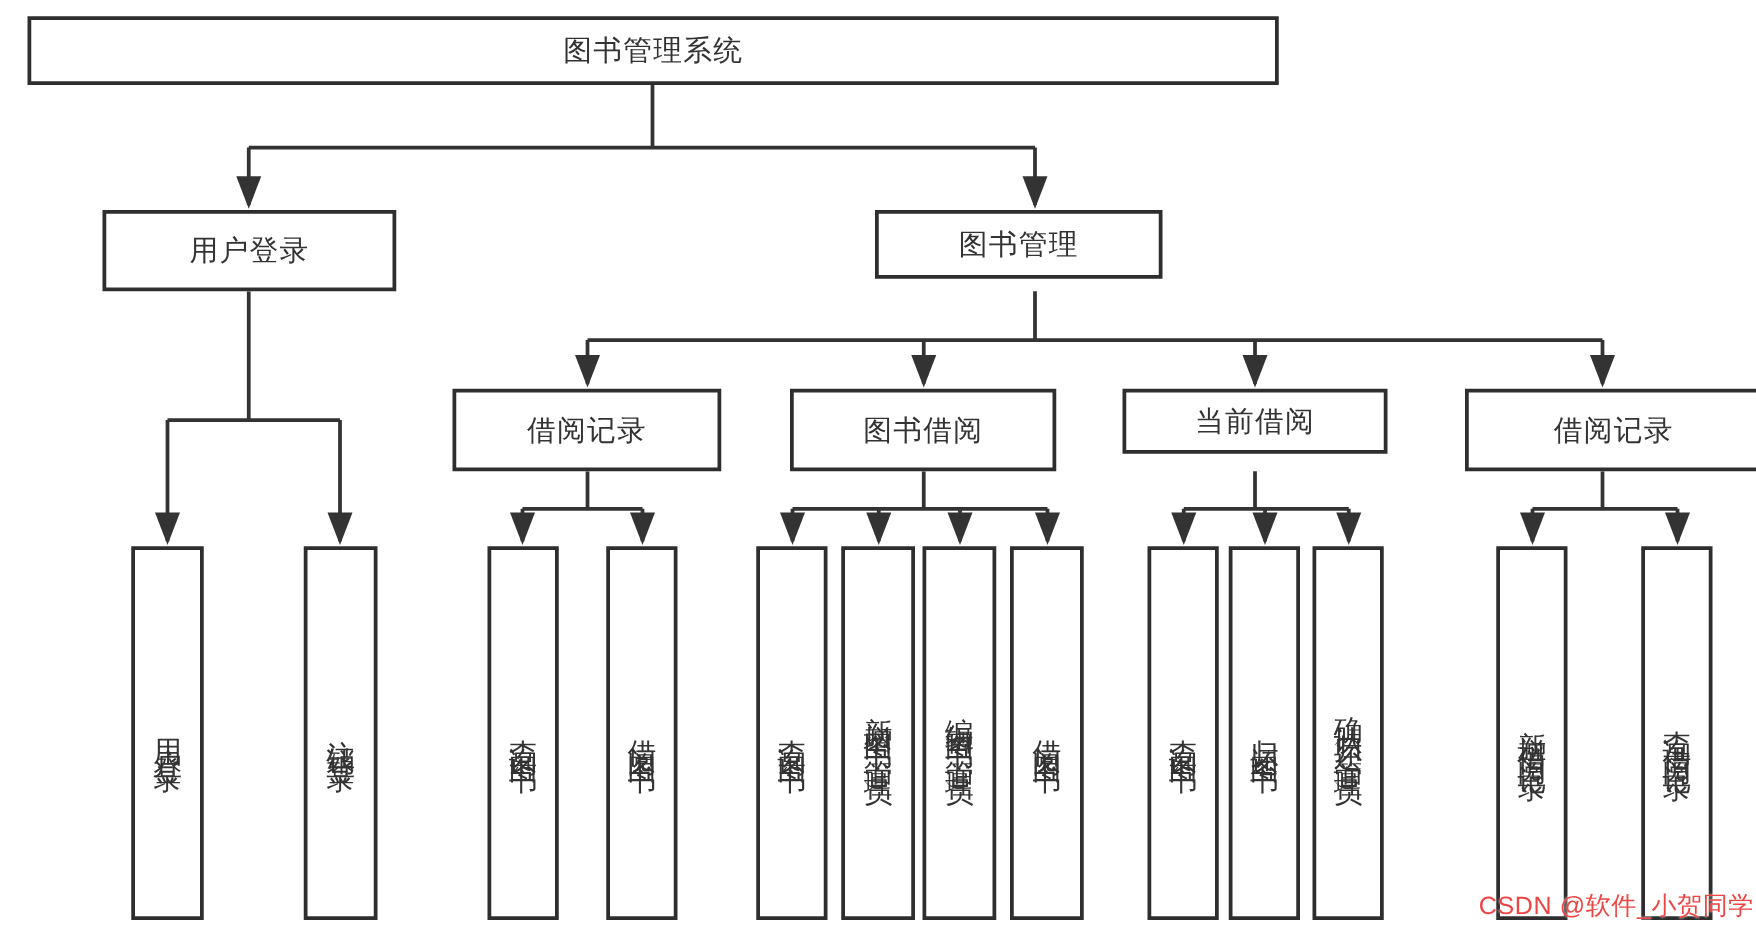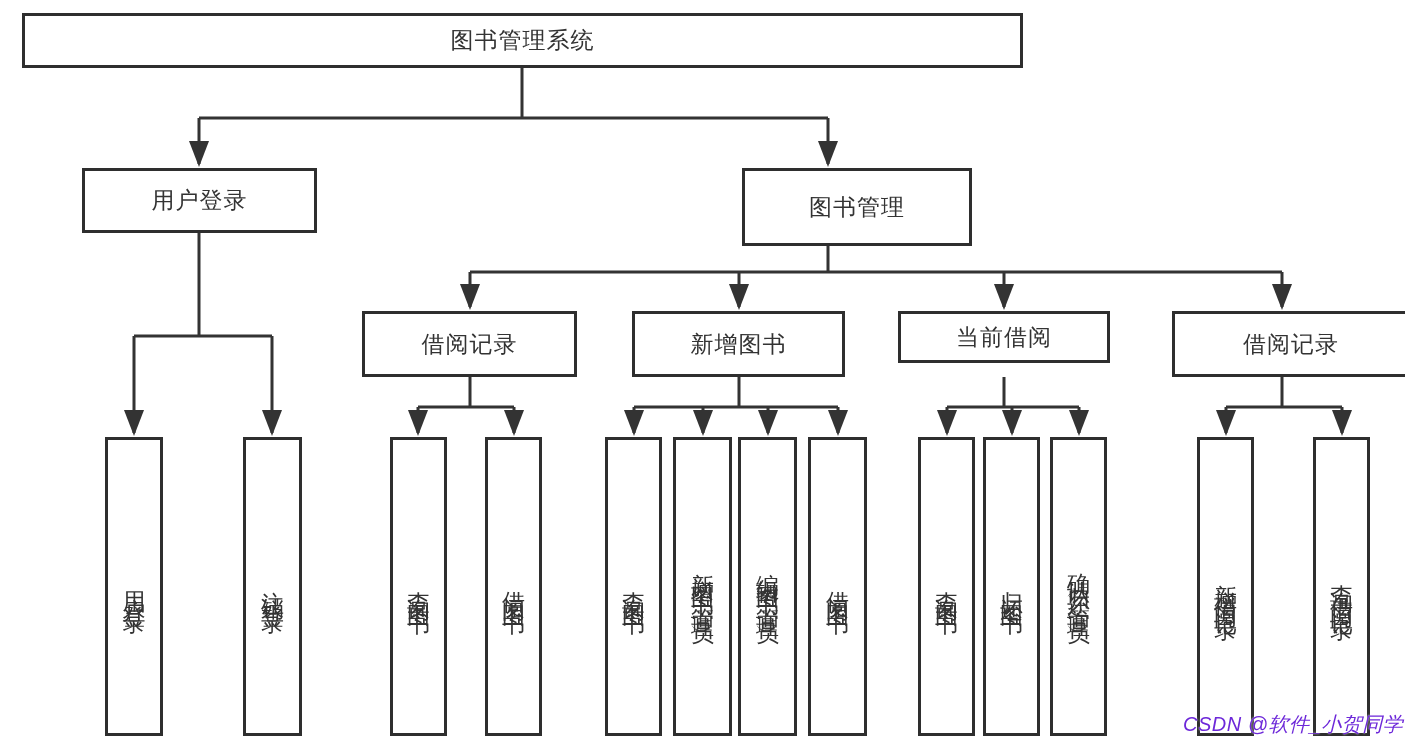--- a/index.html
+++ b/index.html
@@ -31,26 +31,25 @@
     writing-mode:vertical-rl;
     text-orientation:mixed;
     letter-spacing:7px;
     line-height:1;
     white-space:nowrap;
   }
   .watermark{
     position:absolute;
     left:1183px;top:711px;
     font-size:20px;
-    color:#6d28d9;
+    color:#ef4444;
     letter-spacing:0.5px;
     white-space:nowrap;
     text-shadow:0 0 2px #ffffff;
     z-index:5;
-    font-style:italic;
   }
 </style>
 </head>
 <body>
 
 <div class="stage">
 
   <svg class="connectors" width="1405" height="747" viewBox="0 0 1405 747">
     <g stroke="#333333" stroke-width="3" fill="none">
       <path d="M522 68 V118 M199 118 H828 M199 118 V164 M828 118 V164"></path>
@@ -80,24 +79,24 @@
       <polygon points="1002,410 1022,410 1012,436"></polygon>
       <polygon points="1069,410 1089,410 1079,436"></polygon>
       <polygon points="1216,410 1236,410 1226,436"></polygon>
       <polygon points="1332,410 1352,410 1342,436"></polygon>
     </g>
   </svg>
 
   <div class="hbox" style="left:22px;top:13px;width:1001px;height:55px">图书管理系统</div>
 
   <div class="hbox" style="left:82px;top:168px;width:235px;height:65px">用户登录</div>
-  <div class="hbox" style="left:742px;top:168px;width:230px;height:78px">图书管理</div>
+  <div class="hbox" style="left:700px;top:168px;width:230px;height:55px">图书管理</div>
 
   <div class="hbox" style="left:362px;top:311px;width:215px;height:66px">借阅记录</div>
-  <div class="hbox" style="left:632px;top:311px;width:213px;height:66px">新增图书</div>
+  <div class="hbox" style="left:632px;top:311px;width:213px;height:66px">图书借阅</div>
   <div class="hbox" style="left:898px;top:311px;width:212px;height:52px">当前借阅</div>
   <div class="hbox" style="left:1172px;top:311px;width:238px;height:66px">借阅记录</div>
 
   <div class="vbox" style="left:105px;top:437px;width:58px;height:299px">
     <span class="vtext">用户登录</span>
   </div>
   <div class="vbox" style="left:243px;top:437px;width:59px;height:299px">
     <span class="vtext">注销登录</span>
   </div>
 

